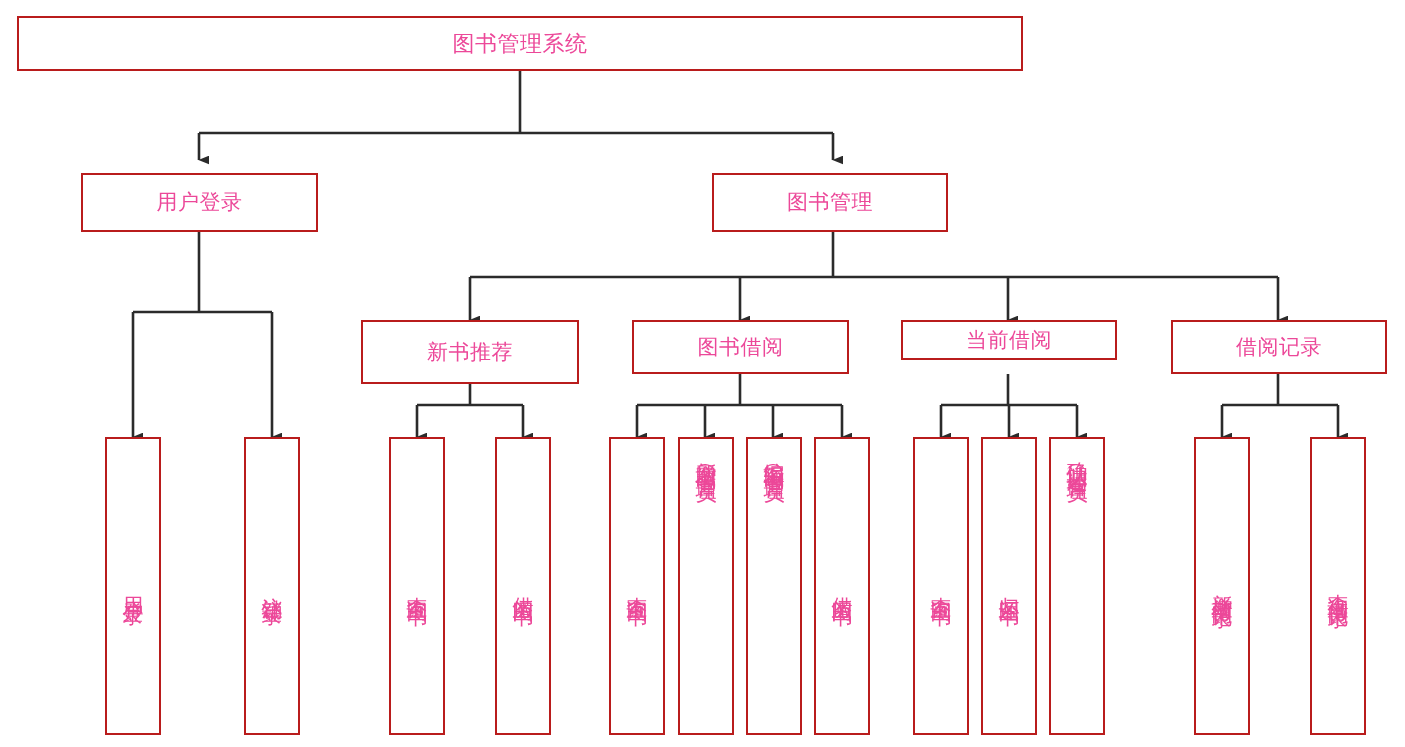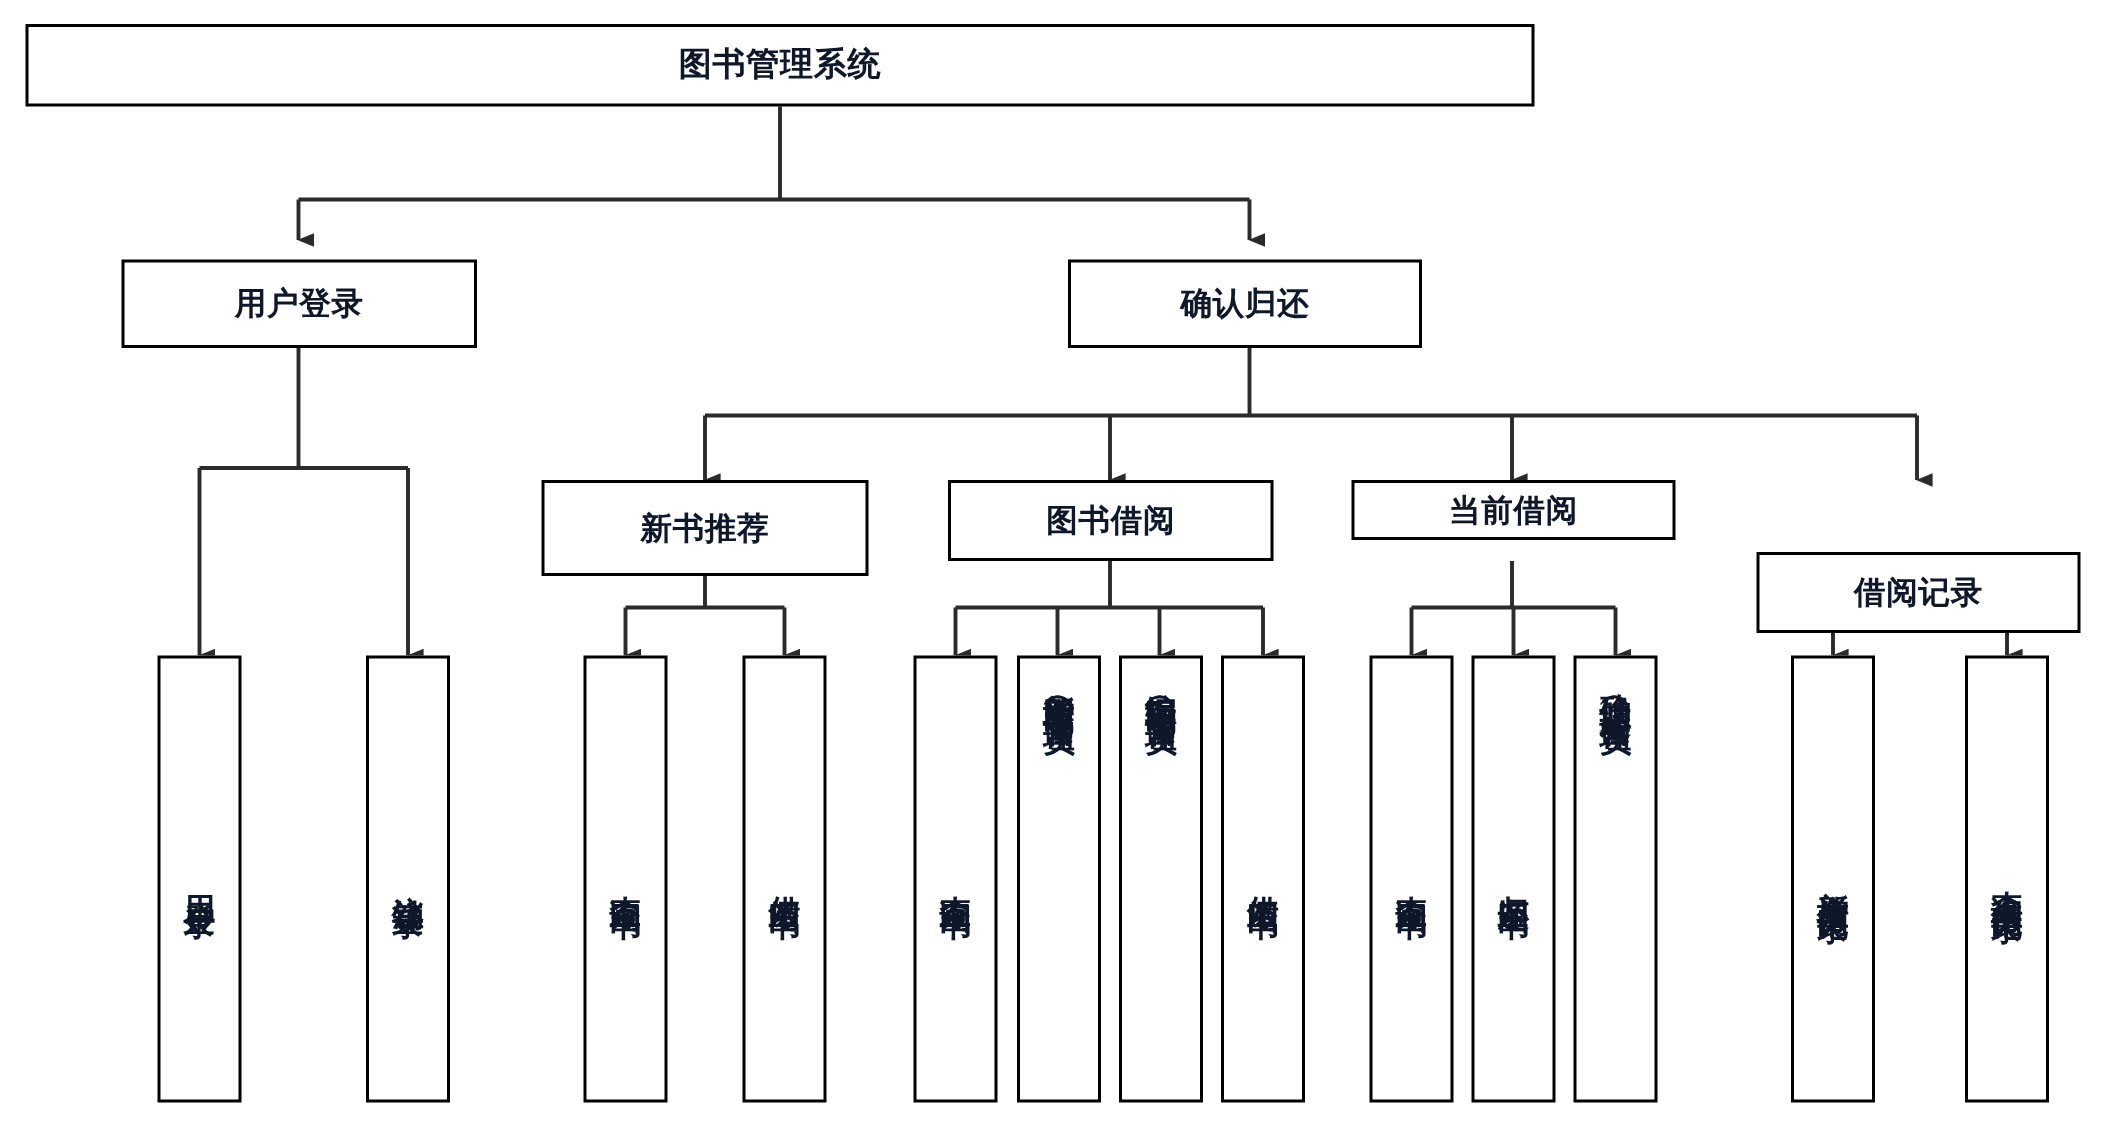--- a/index.html
+++ b/index.html
@@ -22,26 +22,25 @@
     left: 0;
     top: 0;
     width: 1405px;
     height: 747px;
     pointer-events: none;
   }
   .node {
     position: absolute;
     box-sizing: border-box;
     background: #ffffff;
-    border: 2px solid #000000;
+    border: 2px solid #b91c1c;
     display: flex;
     align-items: center;
     justify-content: center;
-    color: #0f172a;
-    font-weight: bold;
+    color: #ec4899;
   }
   .node .label {
     display: block;
     text-align: center;
     line-height: 1.18;
     letter-spacing: 0.5px;
   }
   
   .node.horiz .label {
     font-size: 21px;
@@ -133,36 +132,36 @@
 
   <div class="node horiz root" style="left:17px; top:16px; width:1006px; height:55px;">
     <span class="label">图书管理系统</span>
   </div>
 
   <div class="node horiz" style="left:81px; top:173px; width:237px; height:59px;">
     <span class="label">用户登录</span>
   </div>
 
   <div class="node horiz" style="left:712px; top:173px; width:236px; height:59px;">
-    <span class="label">确认归还</span>
+    <span class="label">图书管理</span>
   </div>
 
   <div class="node horiz" style="left:361px; top:320px; width:218px; height:64px;">
     <span class="label">新书推荐</span>
   </div>
 
   <div class="node horiz" style="left:632px; top:320px; width:217px; height:54px;">
     <span class="label">图书借阅</span>
   </div>
 
   <div class="node horiz" style="left:901px; top:320px; width:216px; height:40px;">
     <span class="label">当前借阅</span>
   </div>
 
-  <div class="node horiz" style="left:1171px; top:320px; width:216px; height:54px;margin-top:48px;">
+  <div class="node horiz" style="left:1171px; top:320px; width:216px; height:54px;">
     <span class="label">借阅记录</span>
   </div>
 
   <div class="node vert centered" style="left:105px; top:437px; width:56px; height:298px;">
     <span class="label">用户登录</span>
   </div>
   <div class="node vert centered" style="left:244px; top:437px; width:56px; height:298px;">
     <span class="label">注销登录</span>
   </div>
 

